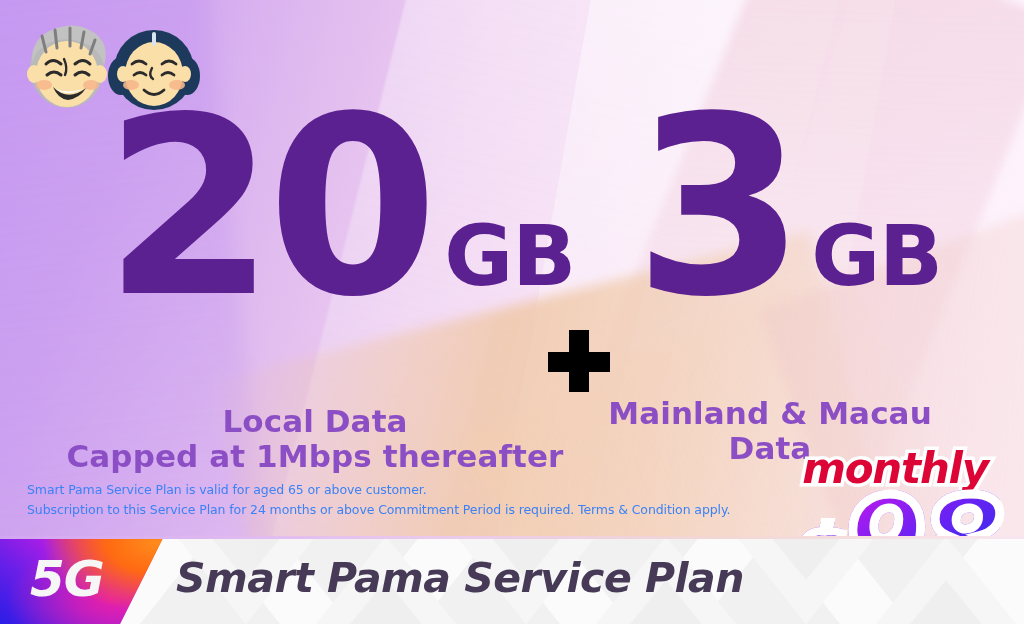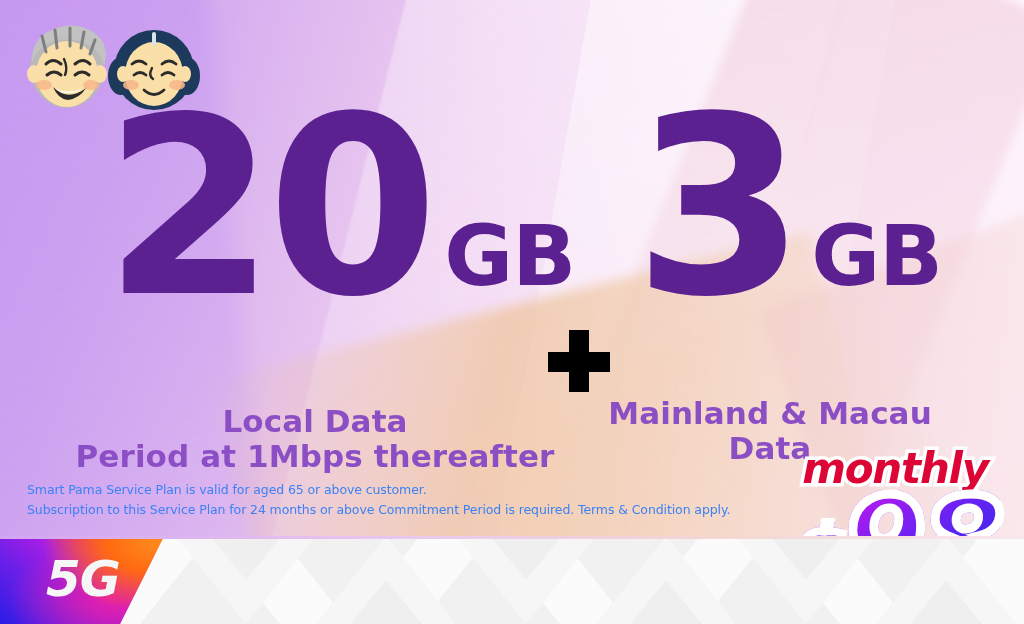--- a/index.html
+++ b/index.html
@@ -242,21 +242,20 @@
     position:absolute;
     left:30px; top:18px;
     font-family:"DejaVu Sans", sans-serif;
     font-style:italic;
     font-weight:700;
     font-size:50px;
     color:#f6f6f6;
     letter-spacing:-1px;
     line-height:1;
     z-index:3;
-    margin-left:16px;
   }
   .footer-title {
     position:absolute;
     left:176px; top:20px;
     font-family:"DejaVu Sans", sans-serif;
     font-style:italic;
     font-weight:700;
     font-size:41px;
     letter-spacing:-.5px;
     color:#463a57;
@@ -338,21 +337,21 @@
     <div class="plus"></div>
 
     <div class="pkg pkg-cn">
       <span class="num">3</span>
       <span class="unit">GB</span>
     </div>
   </div>
 
   <div class="cap cap-local">
     <div>Local Data</div>
-    <div>Period at 1Mbps thereafter</div>
+    <div>Capped at 1Mbps thereafter</div>
   </div>
 
   <div class="cap cap-cn">
     <div>Mainland &amp; Macau Data</div>
   </div>
 
   <div class="fineprint">
     <div>Smart Pama Service Plan is valid for aged 65 or above customer.</div>
     <div>Subscription to this Service Plan for 24 months or above Commitment Period is required. Terms &amp; Condition apply.</div>
   </div>
@@ -389,16 +388,17 @@
         <polygon points="490,0 526,44 562,0"></polygon>
         <polygon points="770,0 806,44 842,0"></polygon>
         <polygon points="350,88 386,44 422,88"></polygon>
         <polygon points="630,88 666,44 702,88"></polygon>
         <polygon points="910,88 946,44 982,88"></polygon>
       </g>
     </svg>
 
     <div class="badge5g"></div>
     <div class="badge5g-label">5G</div>
+    <div class="footer-title">Smart Pama Service Plan</div>
     <div class="bar-top-line"></div>
   </div>
 
 </div>
 
 </body></html>

